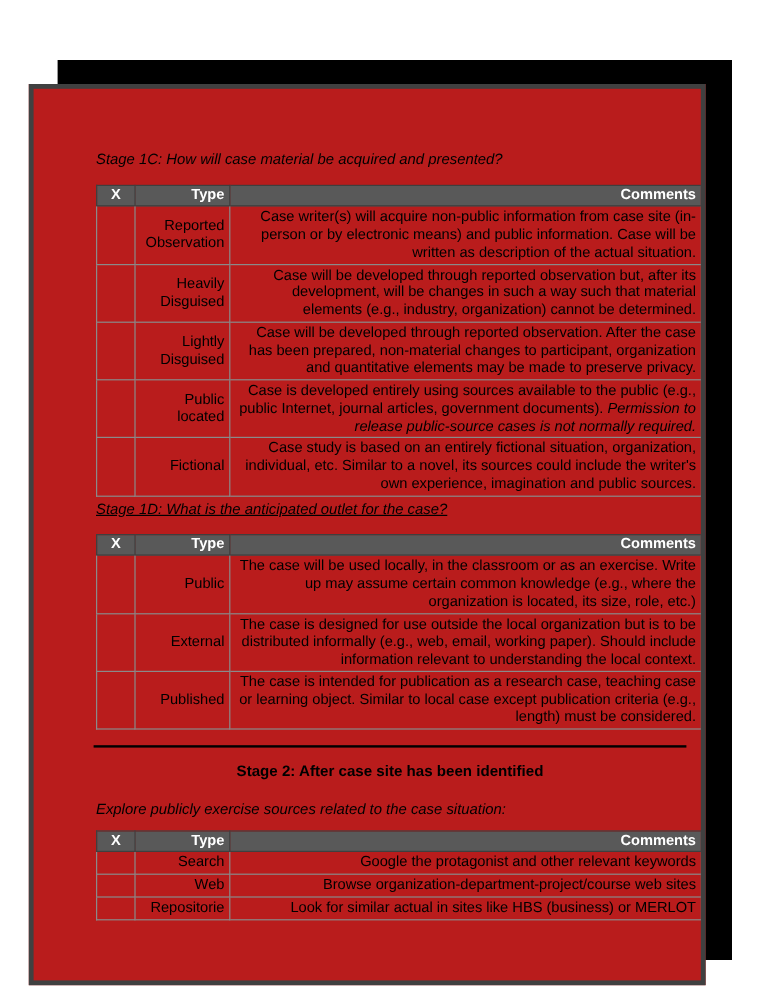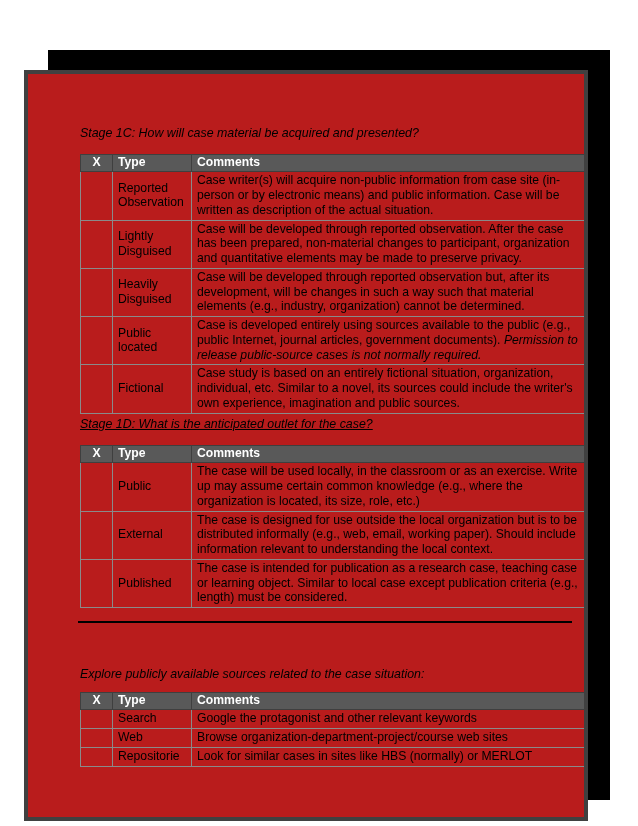--- a/index.html
+++ b/index.html
@@ -76,21 +76,21 @@
     width: 504px;
     font-size: 12.2px;
     color: #000;
   }
   table.doc-table td,
   table.doc-table th {
     border: 1px solid #8a8a8a;
     padding: 1px 4px 2px 5px;
     vertical-align: middle;
     line-height: 1.21;
-    text-align: left;
+    text-align: right;
     font-weight: normal;
   }
   table.doc-table thead th {
     background: #595959;
     color: #ffffff;
     font-weight: bold;
     border-color: #3f3f3f;
     padding-top: 0px;
     padding-bottom: 1px;
     line-height: 1.25;
@@ -150,27 +150,27 @@
           </tr>
         </thead>
         <tbody>
           <tr>
             <td class="cell-x"></td>
             <td class="cell-type">Reported Observation</td>
             <td class="cell-com">Case writer(s) will acquire non-public information from case site (in-person or by electronic means) and public information. Case will be written as description of the actual situation.</td>
           </tr>
           <tr>
             <td class="cell-x"></td>
+            <td class="cell-type">Heavily Disguised</td>
+            <td class="cell-com">Case will be developed through reported observation but, after its development, will be changes in such a way such that material elements (e.g., industry, organization) cannot be determined.</td>
+          </tr>
+          <tr>
+            <td class="cell-x"></td>
             <td class="cell-type">Lightly Disguised</td>
             <td class="cell-com">Case will be developed through reported observation. After the case has been prepared, non-material changes to participant, organization and quantitative elements may be made to preserve privacy.</td>
-          </tr>
-          <tr>
-            <td class="cell-x"></td>
-            <td class="cell-type">Heavily Disguised</td>
-            <td class="cell-com">Case will be developed through reported observation but, after its development, will be changes in such a way such that material elements (e.g., industry, organization) cannot be determined.</td>
           </tr>
           <tr>
             <td class="cell-x"></td>
             <td class="cell-type">Public located</td>
             <td class="cell-com"><span>Case is developed entirely using sources available to the public (e.g., public Internet, journal articles, government documents). </span><span class="em">Permission to release public-source cases is not normally required.</span></td>
           </tr>
           <tr>
             <td class="cell-x"></td>
             <td class="cell-type">Fictional</td>
             <td class="cell-com">Case study is based on an entirely fictional situation, organization, individual, etc. Similar to a novel, its sources could include the writer's own experience, imagination and public sources.</td>
@@ -214,23 +214,26 @@
             <td class="cell-com">The case is intended for publication as a research case, teaching case or learning object. Similar to local case except publication criteria (e.g., length) must be considered.</td>
           </tr>
         </tbody>
       </table>
     </div>
 
     <div id="b-rule" style="position:absolute;">
       <hr class="hr">
     </div>
 
+    <div id="b-stage2" style="position:absolute;">
+      <p class="stage2-title">Stage 2: After case site has been identified</p>
+    </div>
 
     <div class="block" id="b-explore">
-      <p class="sec-heading">Explore publicly available sources related to the case situation:</p>
+      <p class="sec-heading">Explore publicly exercise sources related to the case situation:</p>
     </div>
 
     <div class="block" id="b-s2-table">
       <table class="doc-table tight-rows">
         <colgroup>
             <col class="c-x">
             <col class="c-type">
             <col class="c-com">
           </colgroup>
         <thead>
@@ -247,20 +250,20 @@
             <td class="cell-com">Google the protagonist and other relevant keywords</td>
           </tr>
           <tr>
             <td class="cell-x"></td>
             <td class="cell-type">Web</td>
             <td class="cell-com">Browse organization-department-project/course web sites</td>
           </tr>
           <tr>
             <td class="cell-x"></td>
             <td class="cell-type">Repositorie</td>
-            <td class="cell-com">Look for similar cases in sites like HBS (normally) or MERLOT</td>
+            <td class="cell-com">Look for similar actual in sites like HBS (business) or MERLOT</td>
           </tr>
         </tbody>
       </table>
     </div>
 
   </div>
 </div>
 
 </body></html>

